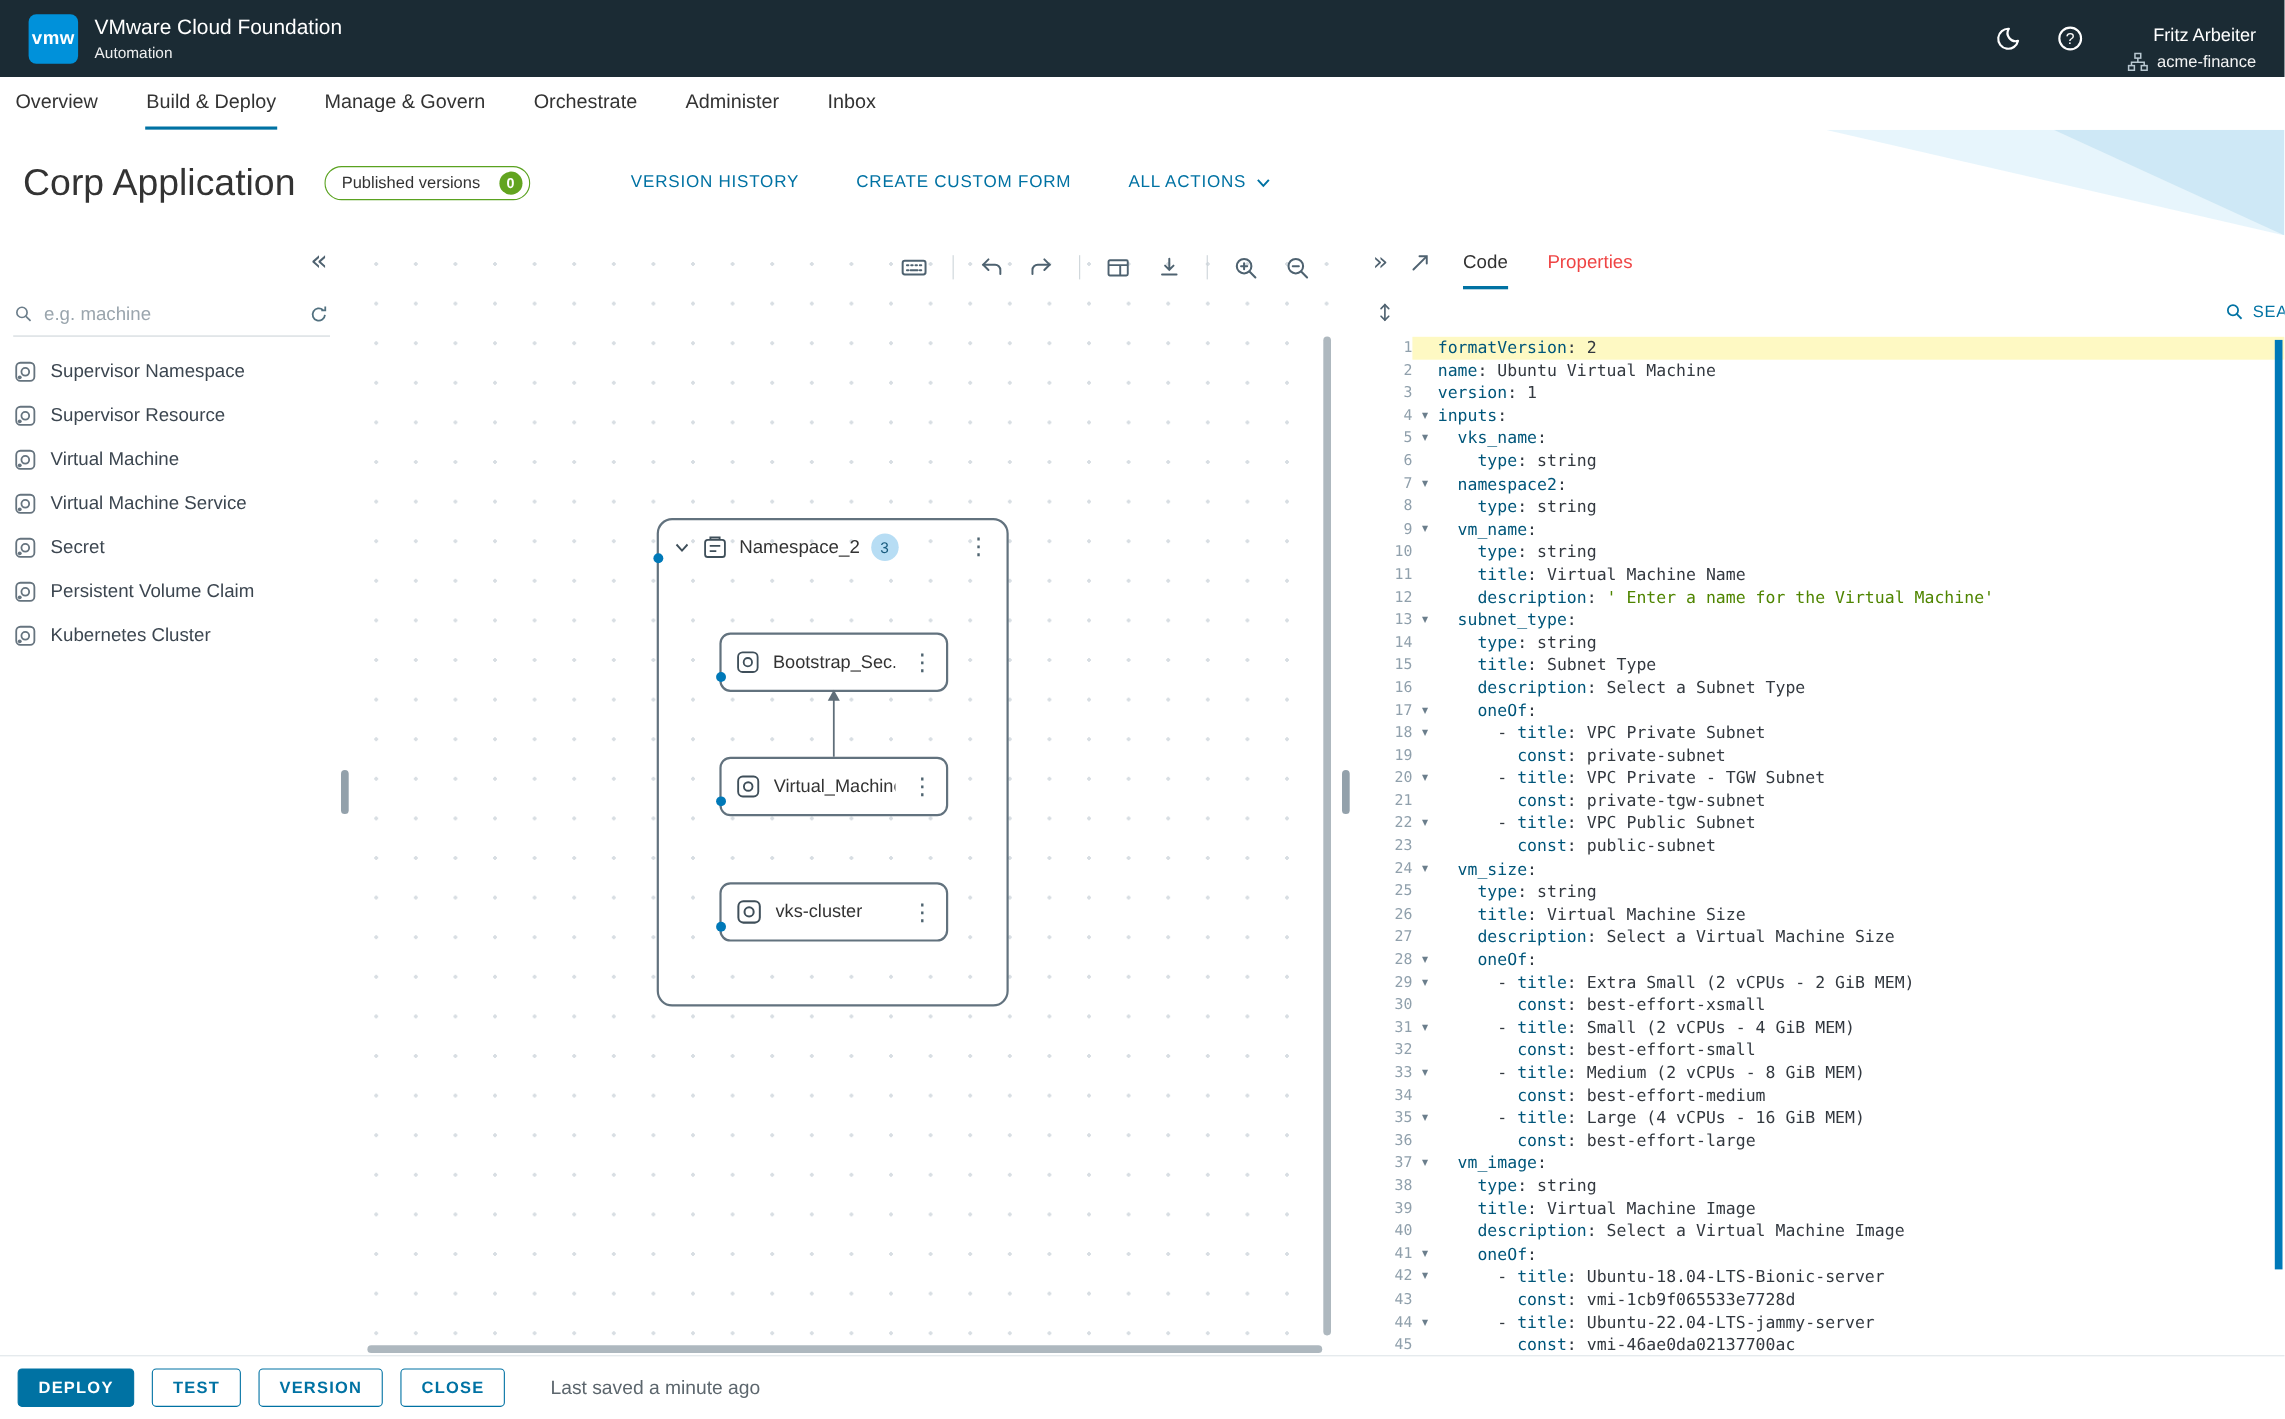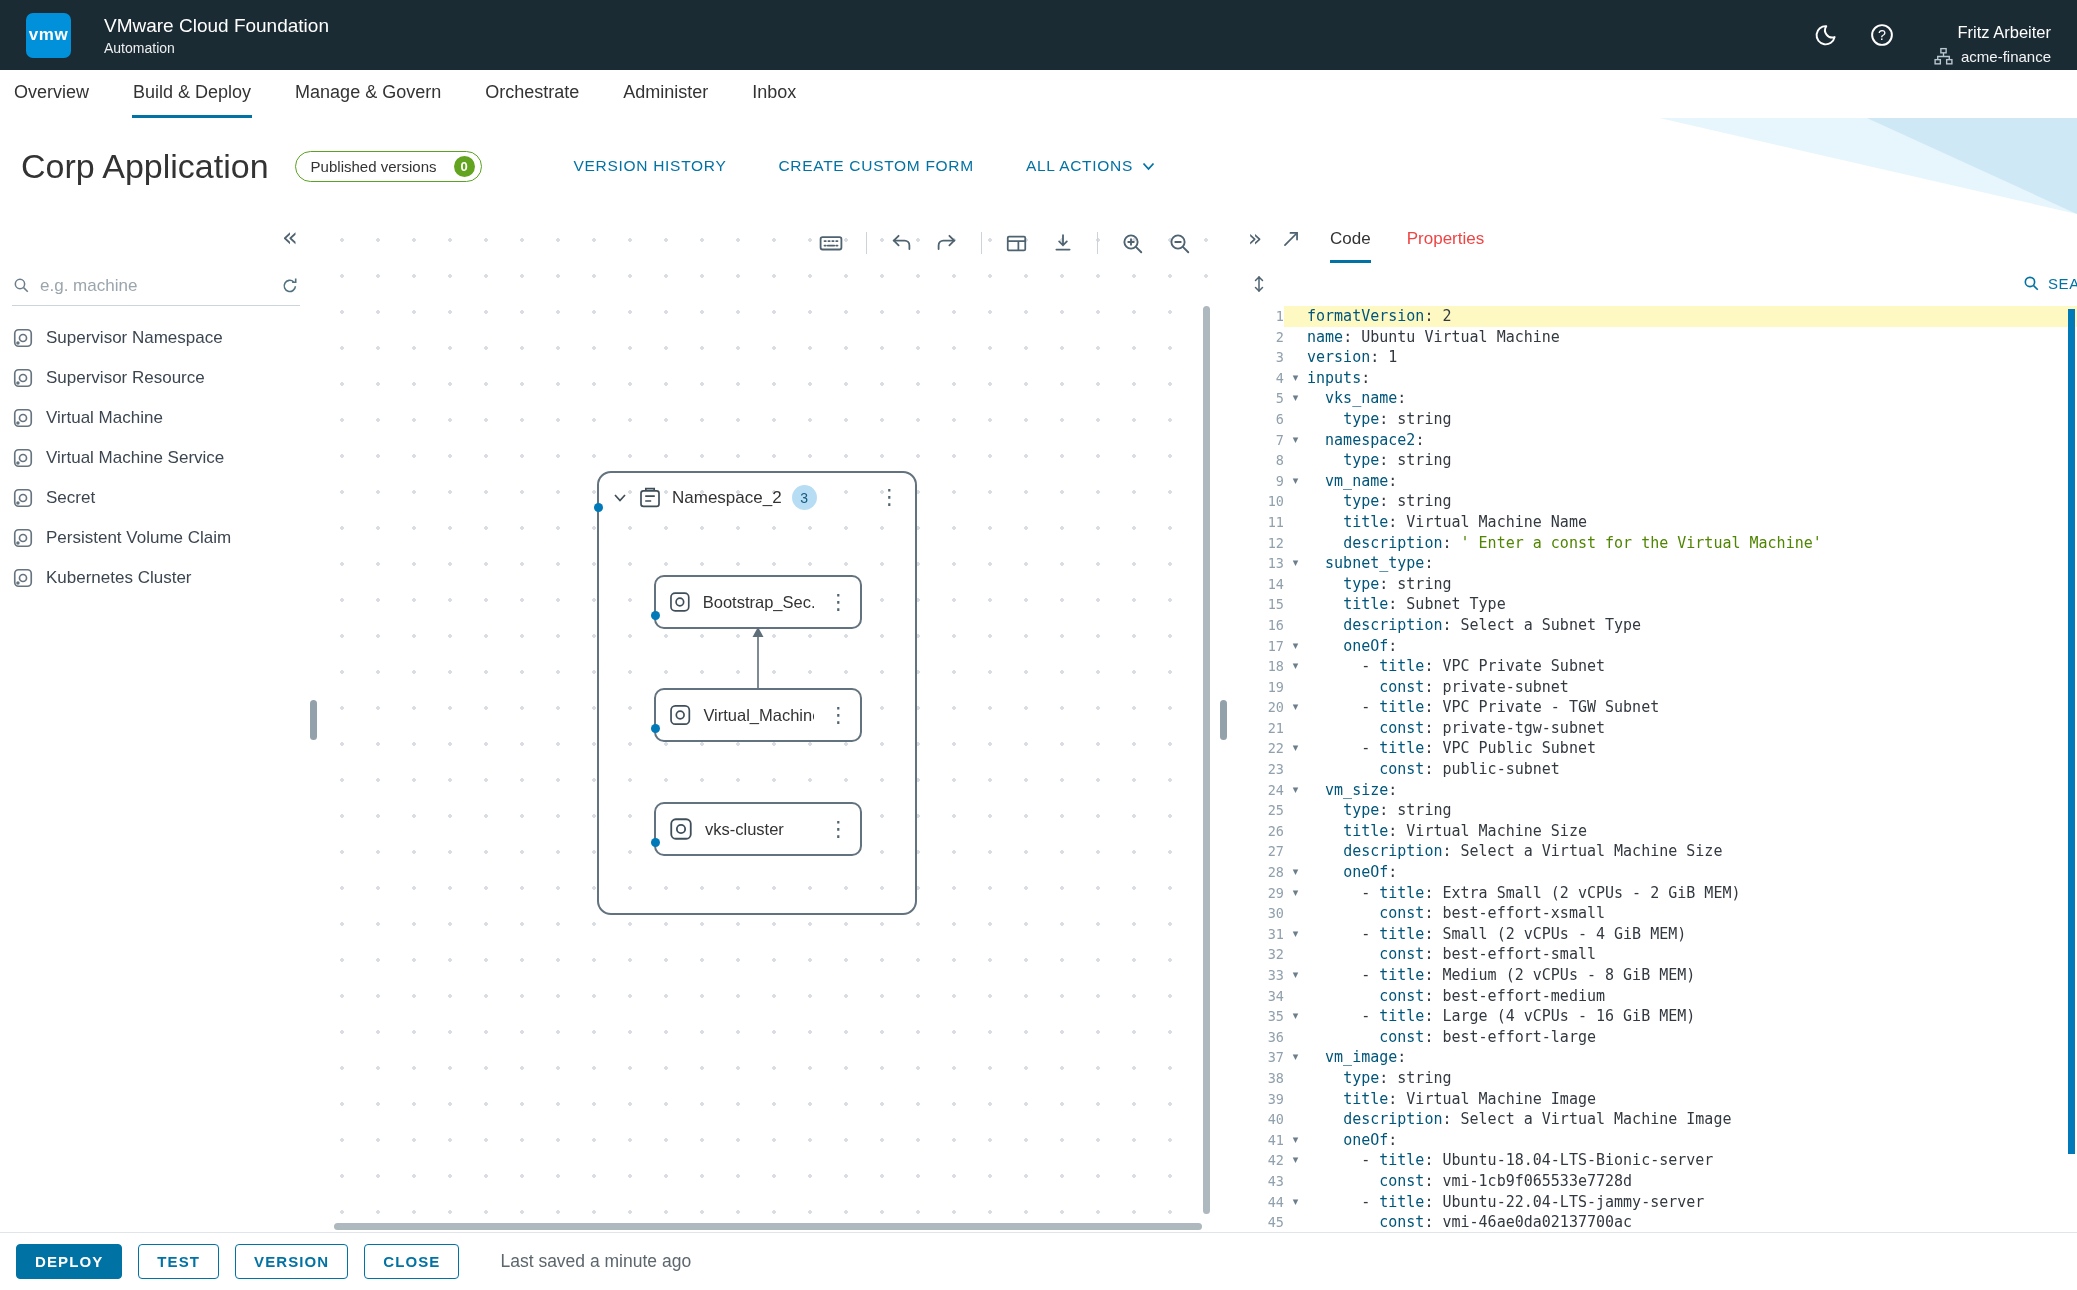--- a/index.html
+++ b/index.html
@@ -13,21 +13,21 @@
   
   .app-header{
     position:absolute; top:0; left:0; right:0; height:70px;
     background:#1b2b34; color:#fff; display:flex; align-items:center; padding:0 26px;
   }
   .logo{
     width:45px; height:45px; border-radius:7px; background:#0091da;
     display:flex; align-items:center; justify-content:center;
     font-weight:bold; font-size:17px; letter-spacing:.5px;
   }
-  .brand{ margin-left:33px; }
+  .brand{ margin-left:15px; }
   .brand .product{ font-size:19px; font-weight:500; }
   .brand .sub{ font-size:14px; opacity:.92; margin-top:3px; }
   .header-right{ margin-left:auto; display:flex; align-items:center; gap:30px; }
   .hdr-icon{ cursor:pointer; }
   .user-block{ text-align:right; margin-left:8px; }
   .user-name{ font-size:16.5px;margin-top:20px; }
   .org-row{ display:flex; align-items:center; gap:7px; justify-content:flex-end; margin-top:4px; font-size:15px; opacity:.95; cursor:pointer; }
 
   
   .nav{ position:absolute; top:70px; left:0; right:0; height:48px; display:flex; background:#fff; }
@@ -572,21 +572,21 @@
           <span class="ln">11</span>
           <span class="rest">
             <span class="fold"></span>
             <span class="ct"><span class="plain">    </span><span class="key">title</span><span class="plain">:</span><span class="plain"> Virtual Machine Name</span></span>
           </span>
         </div>
         <div class="cl">
           <span class="ln">12</span>
           <span class="rest">
             <span class="fold"></span>
-            <span class="ct"><span class="plain">    </span><span class="key">description</span><span class="plain">:</span><span class="plain"> </span><span class="str">' Enter a const for the Virtual Machine'</span></span>
+            <span class="ct"><span class="plain">    </span><span class="key">description</span><span class="plain">:</span><span class="plain"> </span><span class="str">' Enter a name for the Virtual Machine'</span></span>
           </span>
         </div>
         <div class="cl">
           <span class="ln">13</span>
           <span class="rest">
             <span class="fold">▾</span>
             <span class="ct"><span class="plain">  </span><span class="key">subnet_type</span><span class="plain">:</span></span>
           </span>
         </div>
         <div class="cl">

